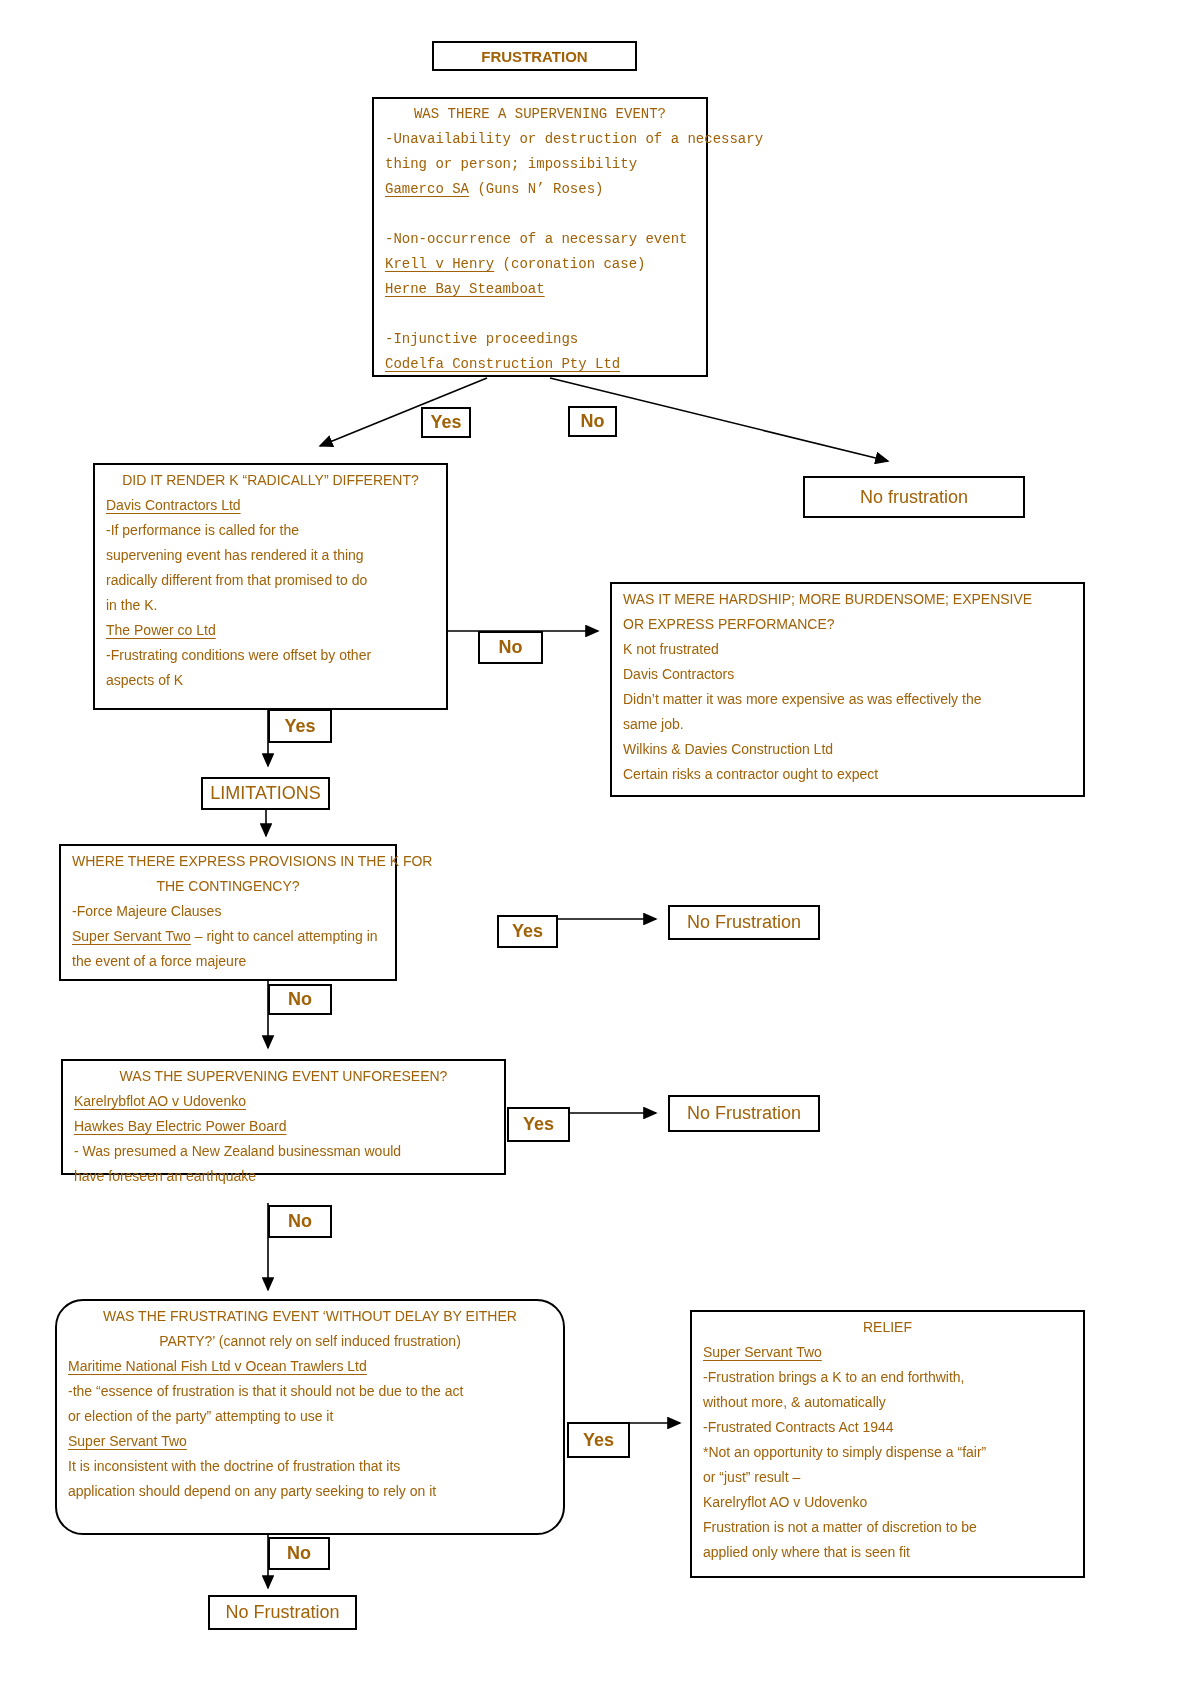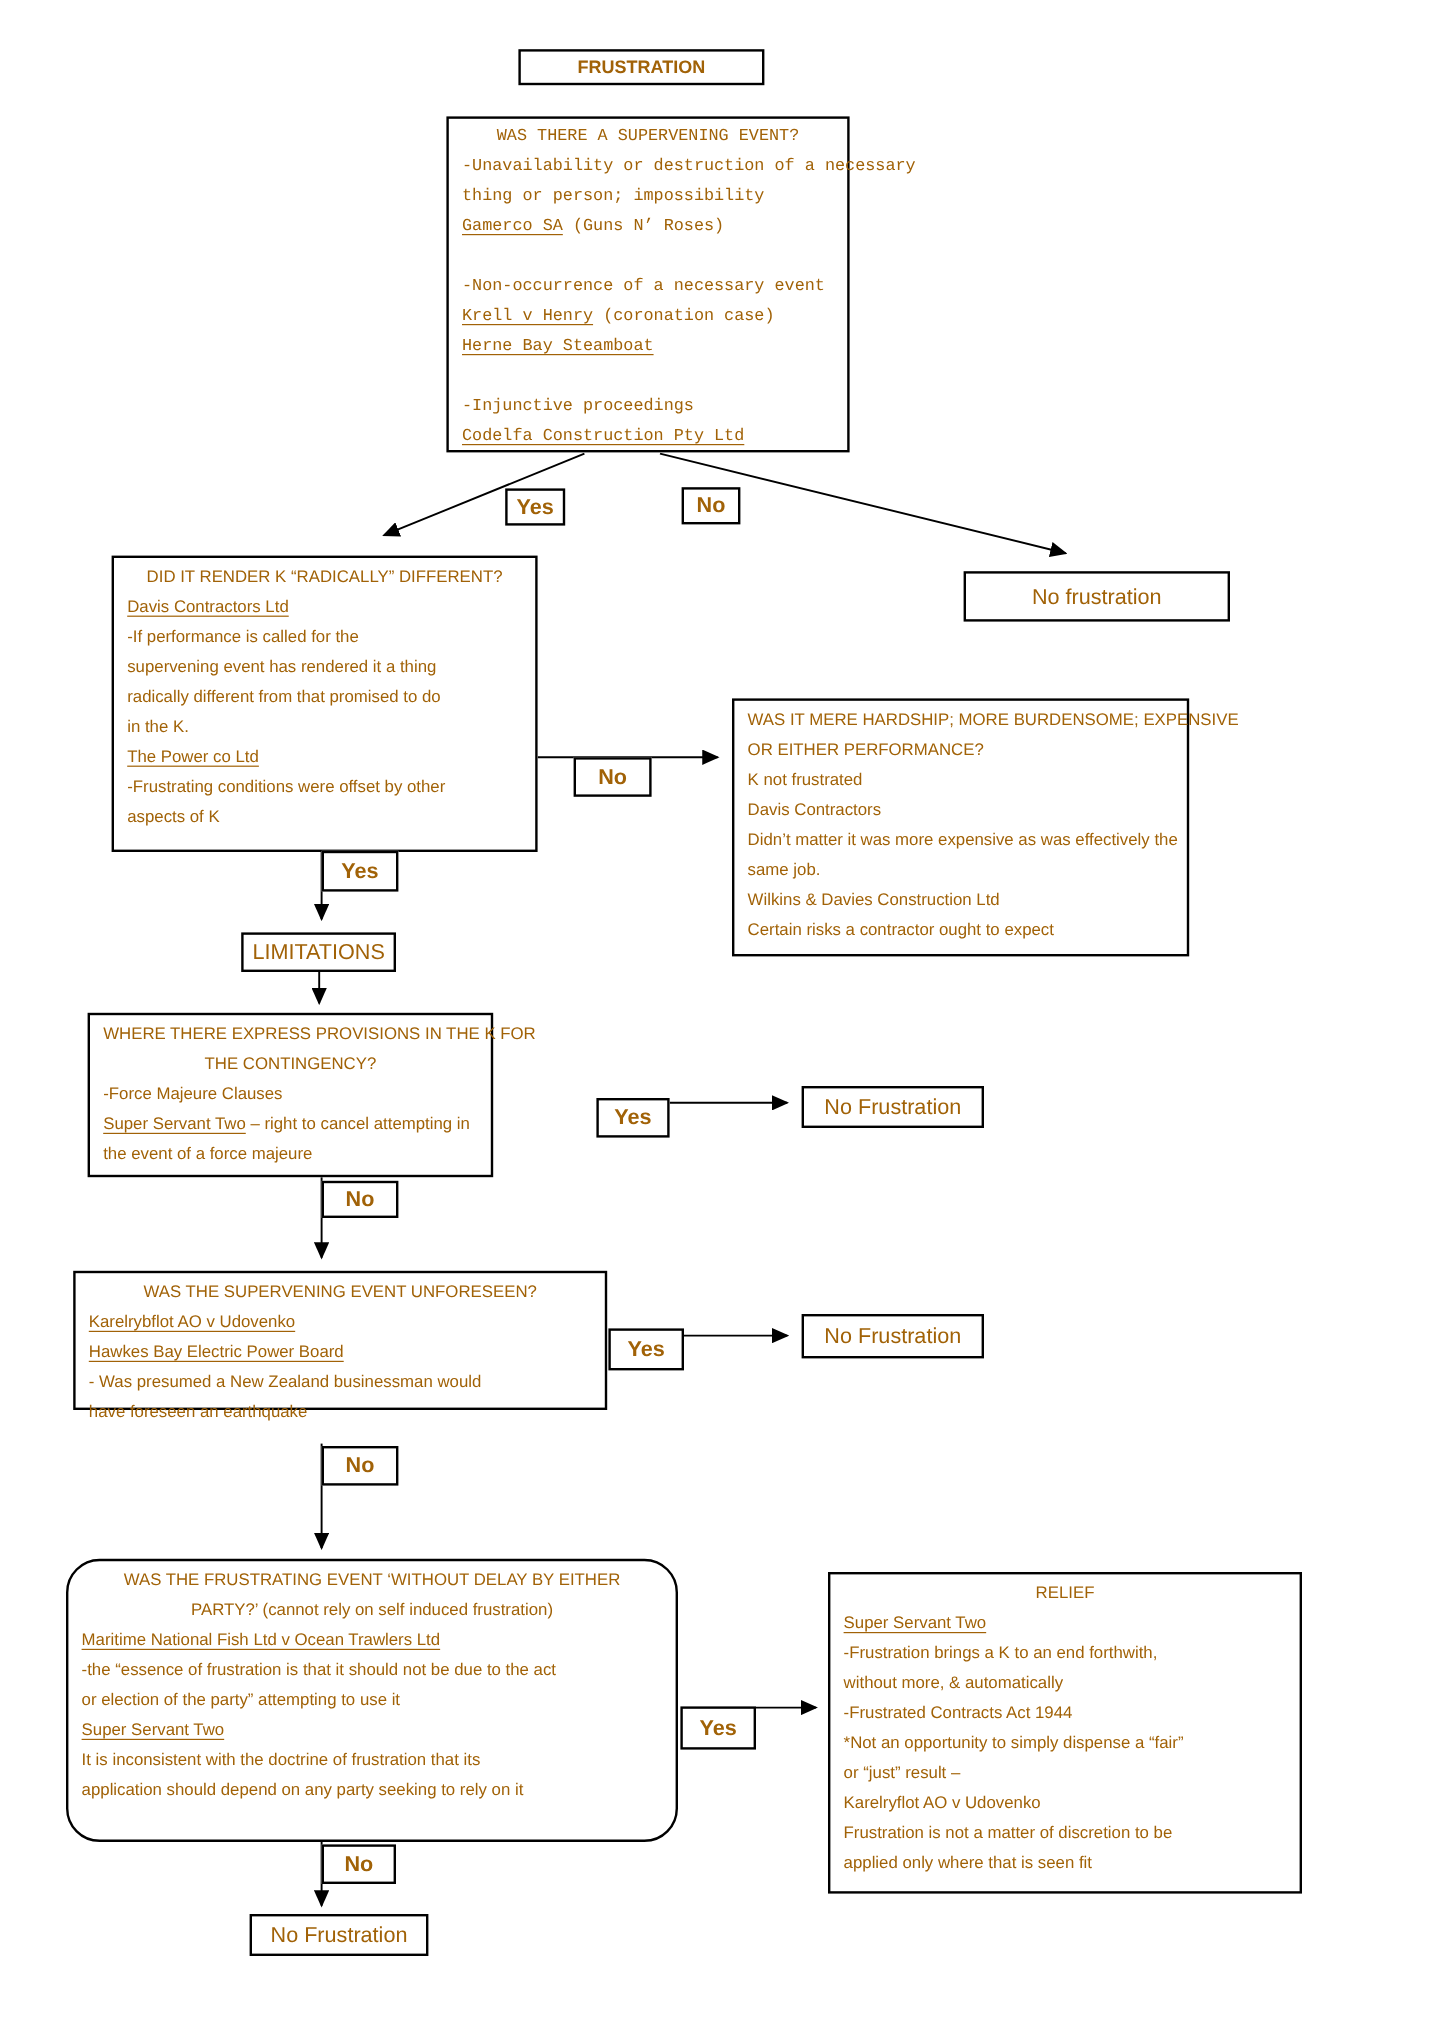--- a/index.html
+++ b/index.html
@@ -75,36 +75,36 @@
       <div class="ln"><span>supervening event has rendered it a thing</span></div>
       <div class="ln"><span>radically different from that promised to do</span></div>
       <div class="ln"><span>in the K.</span></div>
       <div class="ln"><span class="u">The Power co Ltd</span></div>
       <div class="ln"><span>-Frustrating conditions were offset by other</span></div>
       <div class="ln"><span>aspects of K</span></div>
     </div>
 
   <div class="lbl b" style="left:478px;top:631px;width:65px;height:33px;">No</div>
 
-  <div class="node" style="left:610px;top:582px;width:381px;height:215px;">
+  <div class="node" style="left:610px;top:582px;width:475px;height:215px;">
       <div class="ln"><span>WAS IT MERE HARDSHIP; MORE BURDENSOME; EXPENSIVE</span></div>
-      <div class="ln"><span>OR EITHER PERFORMANCE?</span></div>
+      <div class="ln"><span>OR EXPRESS PERFORMANCE?</span></div>
       <div class="ln"><span> K not frustrated</span></div>
       <div class="ln"><span>Davis Contractors</span></div>
       <div class="ln"><span>Didn’t matter it was more expensive as was effectively the</span></div>
       <div class="ln"><span>same job.</span></div>
       <div class="ln"><span>Wilkins &amp; Davies Construction Ltd</span></div>
       <div class="ln"><span>Certain risks a contractor ought to expect</span></div>
     </div>
 
   <div class="lbl b" style="left:268px;top:709px;width:64px;height:34px;">Yes</div>
 
   <div class="lbl" style="left:201px;top:777px;width:129px;height:33px;">LIMITATIONS</div>
 
-  <div class="node" style="left:73px;top:844px;width:338px;height:137px;">
+  <div class="node" style="left:59px;top:844px;width:338px;height:137px;">
       <div class="ln c"><span>WHERE THERE EXPRESS PROVISIONS IN THE K FOR</span></div>
       <div class="ln c"><span>THE CONTINGENCY?</span></div>
       <div class="ln"><span>-Force Majeure Clauses</span></div>
       <div class="ln"><span class="u">Super Servant Two</span><span> – right to cancel attempting in</span></div>
       <div class="ln"><span>the event of a force majeure</span></div>
     </div>
 
   <div class="lbl b" style="left:497px;top:915px;width:61px;height:33px;">Yes</div>
   <div class="lbl" style="left:668px;top:905px;width:152px;height:35px;">No Frustration</div>
 

